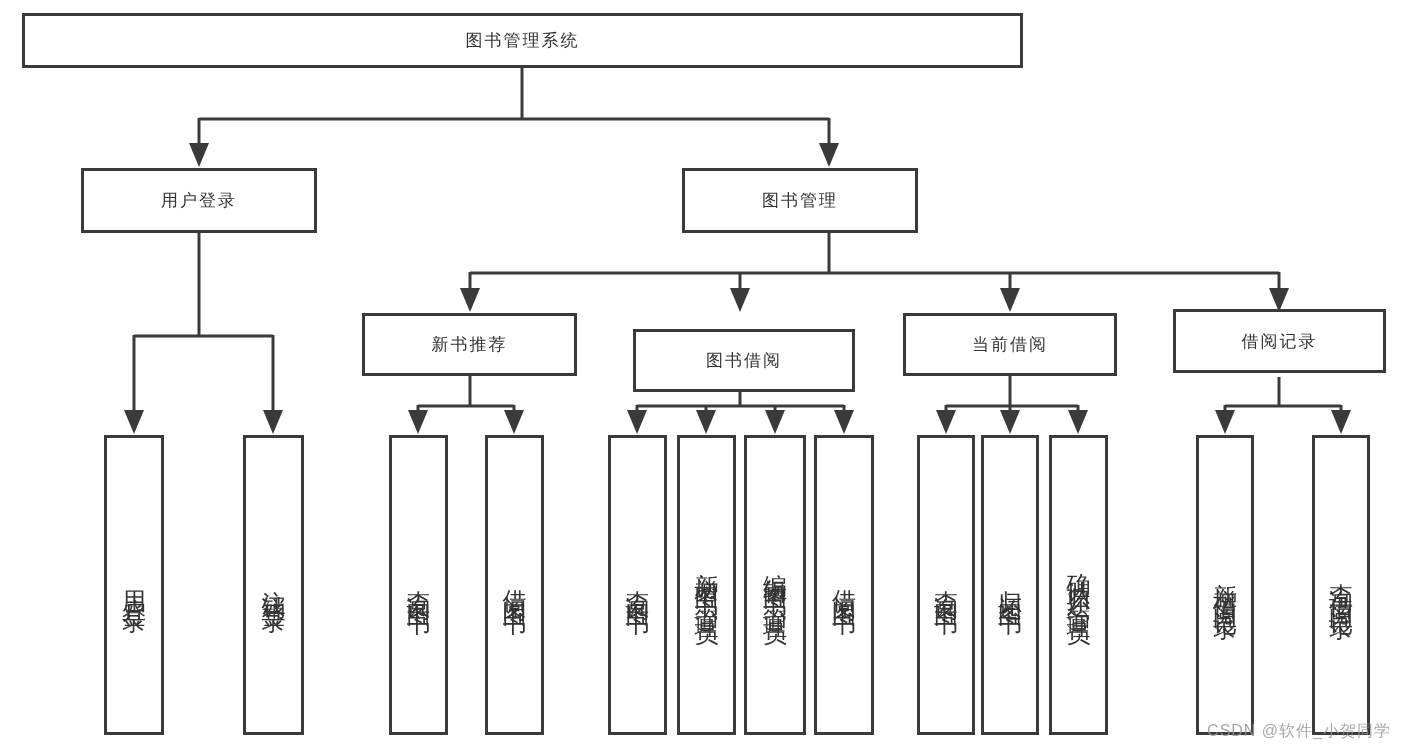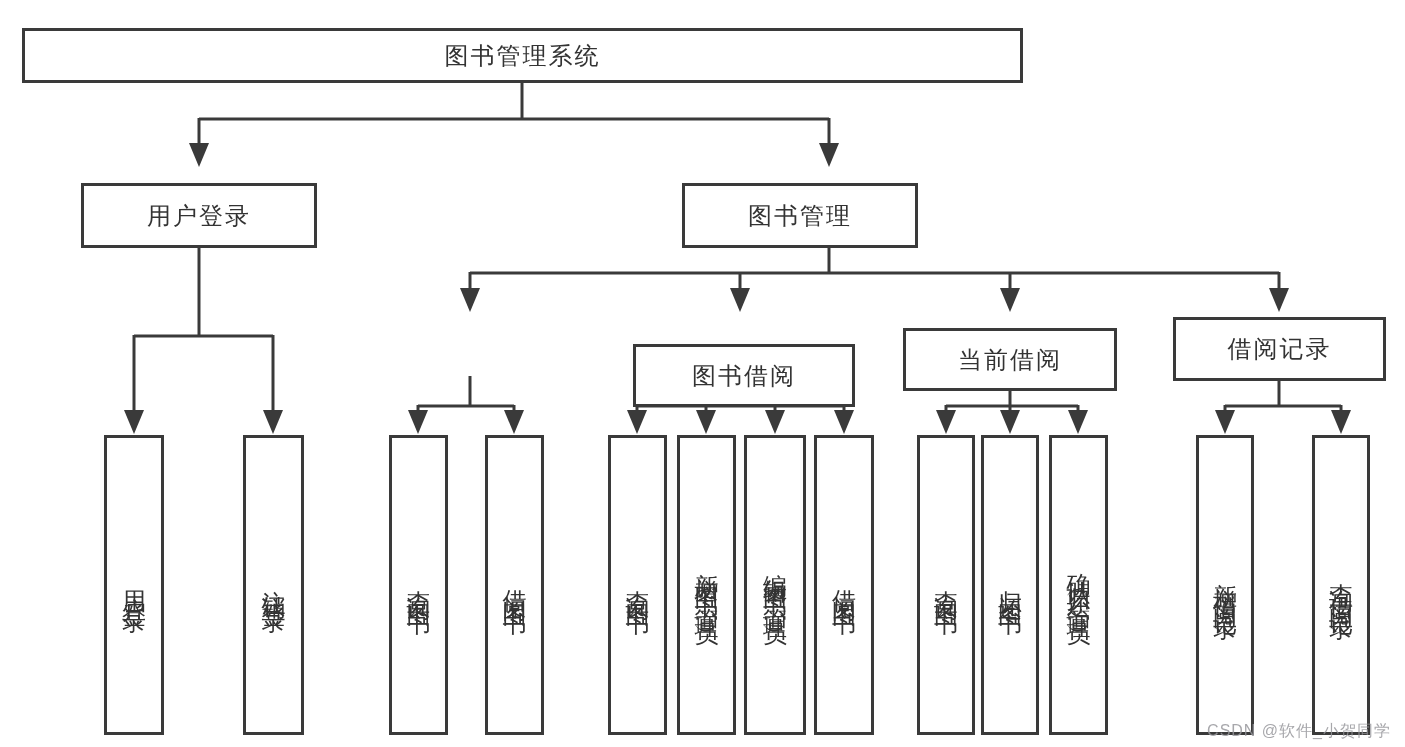--- a/index.html
+++ b/index.html
@@ -28,24 +28,23 @@
     background: #ffffff;
     color: #333333;
     display: flex;
     align-items: center;
     justify-content: center;
     text-align: center;
     z-index: 2;
     line-height: 1;
   }
   .node.h {
-    font-size: 24px;
+    font-size: 17px;
     letter-spacing: 2px;
     white-space: nowrap;
-    margin-top: 15px;
   }
   .node.v {
     writing-mode: vertical-rl;
     text-orientation: mixed;
     font-size: 24px;
     letter-spacing: 7px;
   }
   .watermark {
     position: absolute;
     right: 14px;
@@ -129,23 +128,24 @@
       <polygon points="1225,434 1215,410 1235,410"></polygon>
       <polygon points="1341,434 1331,410 1351,410"></polygon>
     </g>
   </svg>
 
   <div class="node h" style="left:22px; top:13px; width:1001px; height:55px">图书管理系统</div>
 
   <div class="node h" style="left:81px; top:168px; width:236px; height:65px">用户登录</div>
   <div class="node h" style="left:682px; top:168px; width:236px; height:65px">图书管理</div>
 
+  <div class="node h" style="left:362px; top:313px; width:215px; height:63px">新书推荐</div>
   <div class="node h" style="left:633px; top:329px; width:222px; height:63px">图书借阅</div>
   <div class="node h" style="left:903px; top:313px; width:214px; height:63px">当前借阅</div>
-  <div class="node h" style="left:1173px; top:302px; width:213px; height:64px">借阅记录</div>
+  <div class="node h" style="left:1173px; top:309px; width:213px; height:64px">借阅记录</div>
 
   <div class="node v" style="left:104px; top:435px; width:60px; height:300px">用户登录</div>
   <div class="node v" style="left:243px; top:435px; width:61px; height:300px">注销登录</div>
 
   <div class="node v" style="left:389px; top:435px; width:59px; height:300px">查询图书</div>
   <div class="node v" style="left:485px; top:435px; width:59px; height:300px">借阅图书</div>
 
   <div class="node v" style="left:608px; top:435px; width:59px; height:300px">查询图书</div>
   <div class="node v" style="left:677px; top:435px; width:59px; height:300px">新增图书（管理员）</div>
   <div class="node v" style="left:744px; top:435px; width:62px; height:300px">编辑图书（管理员）</div>

